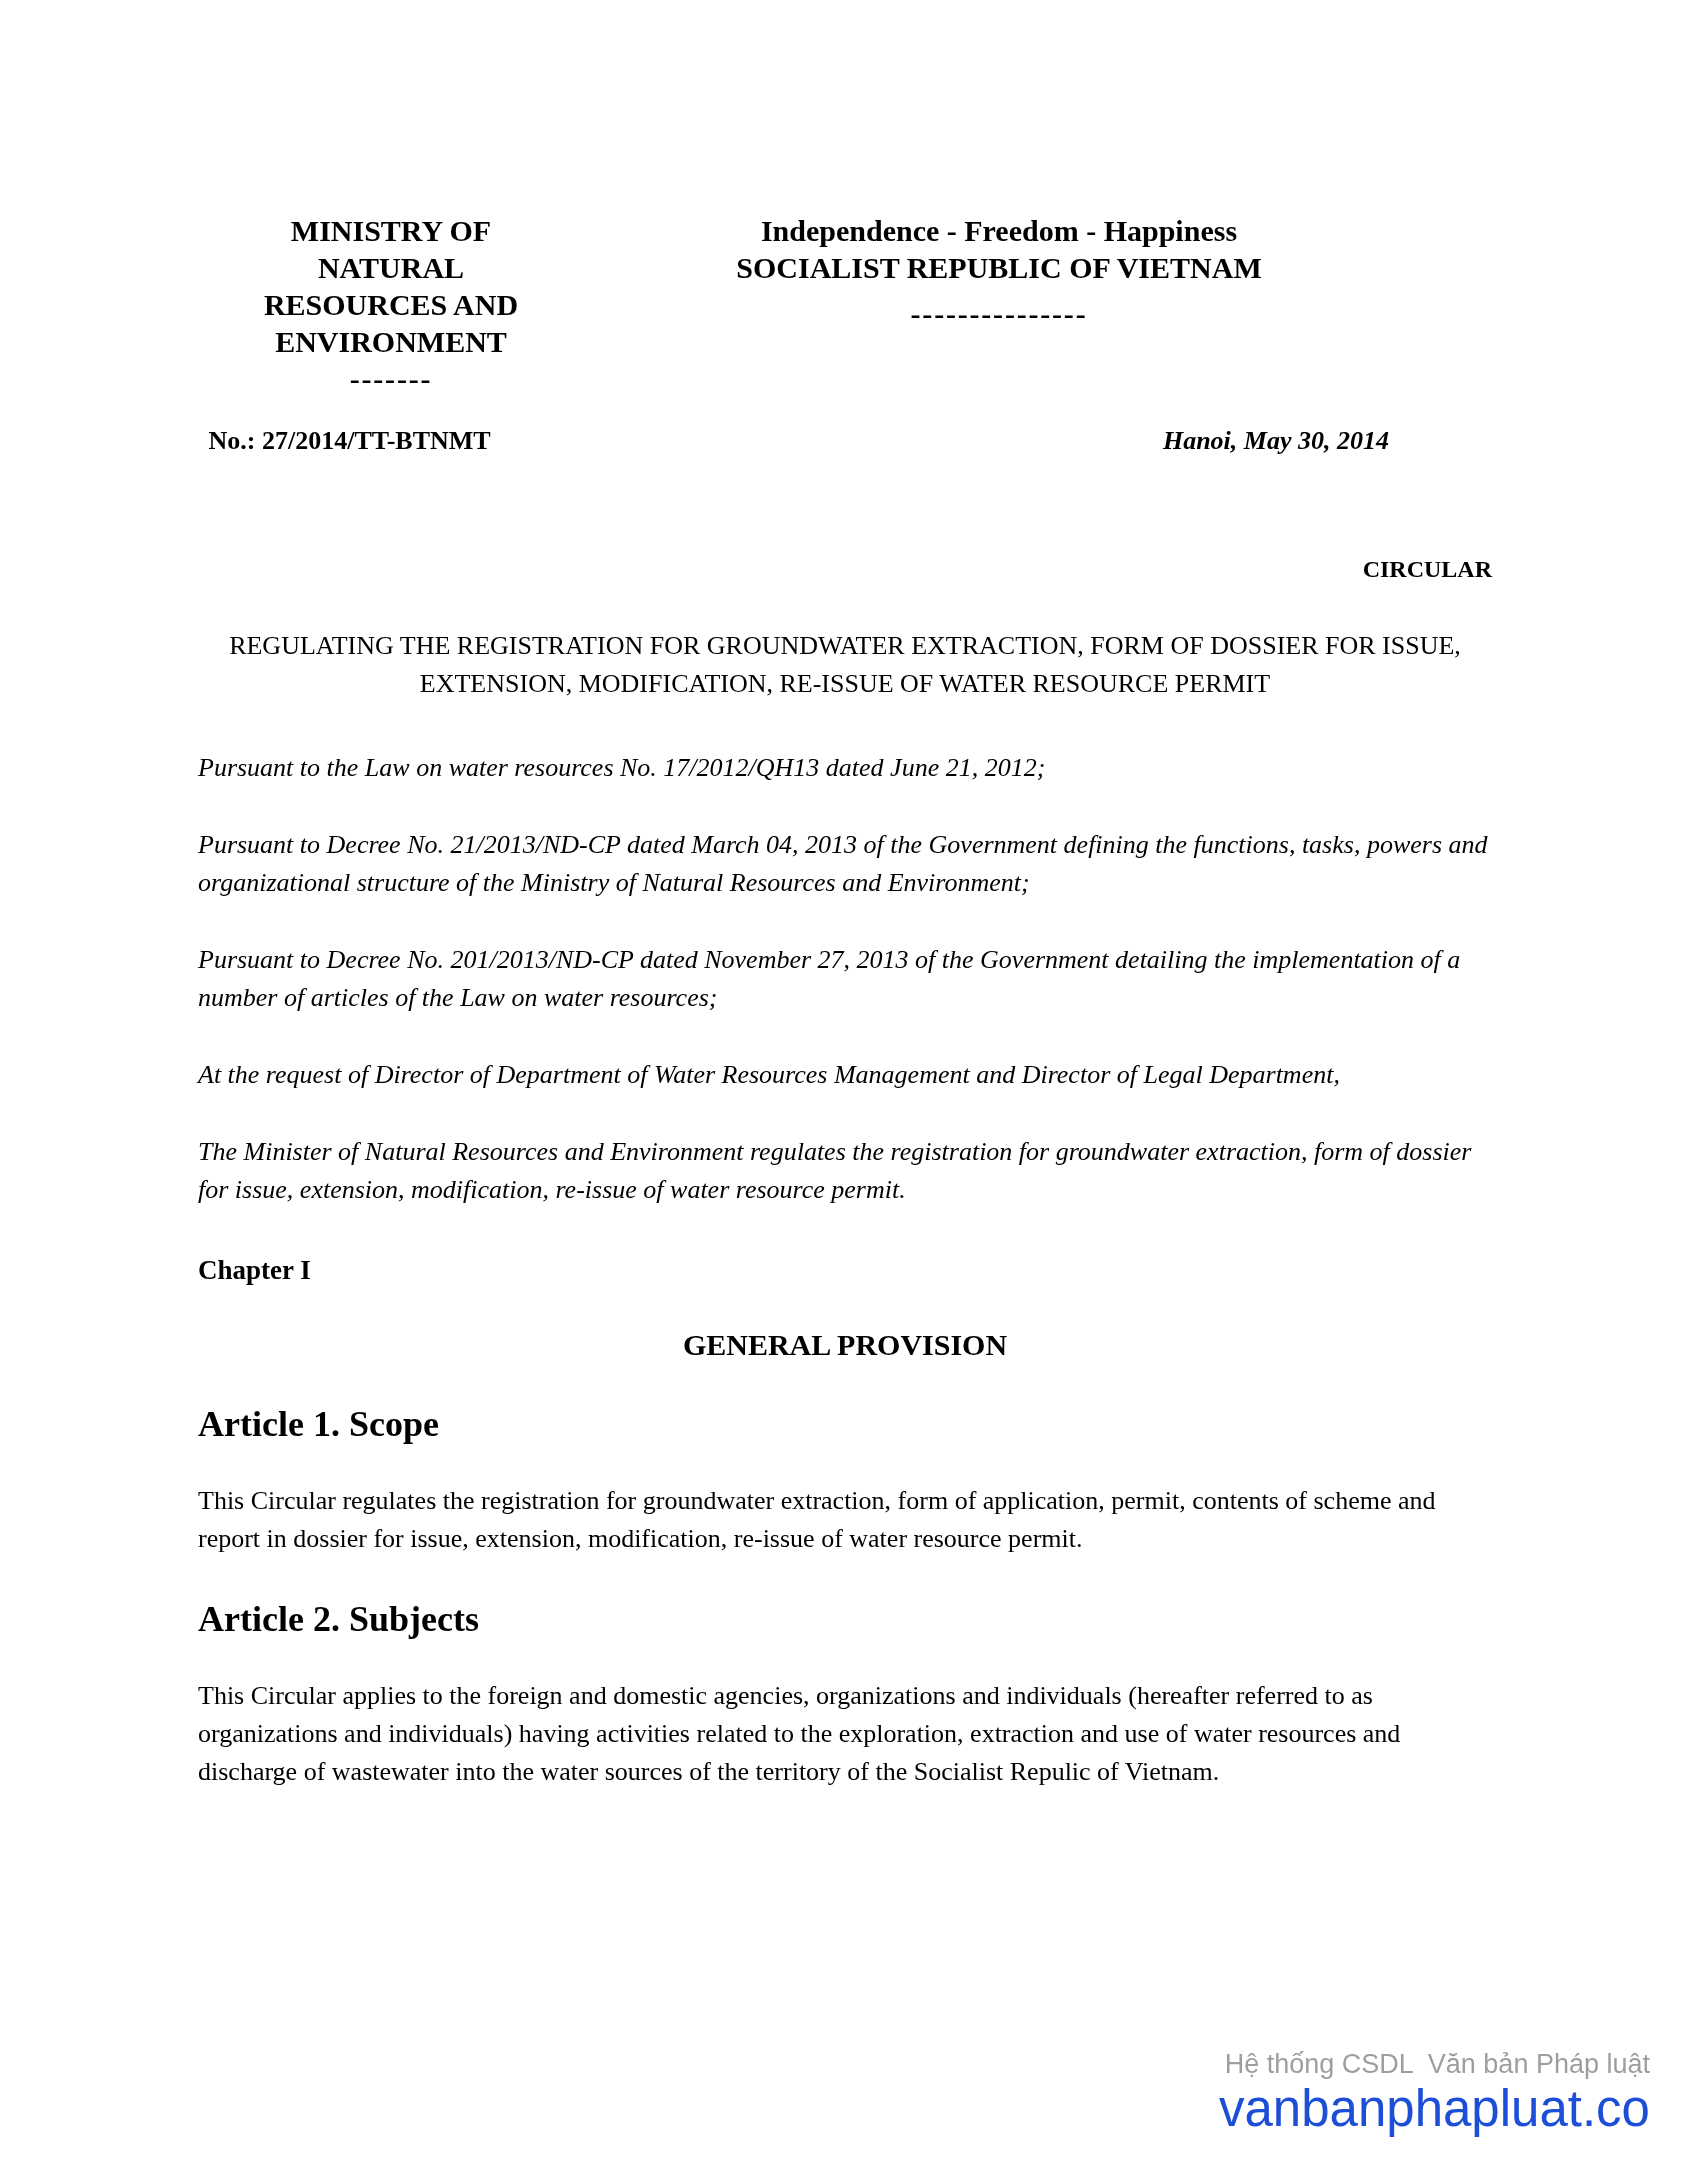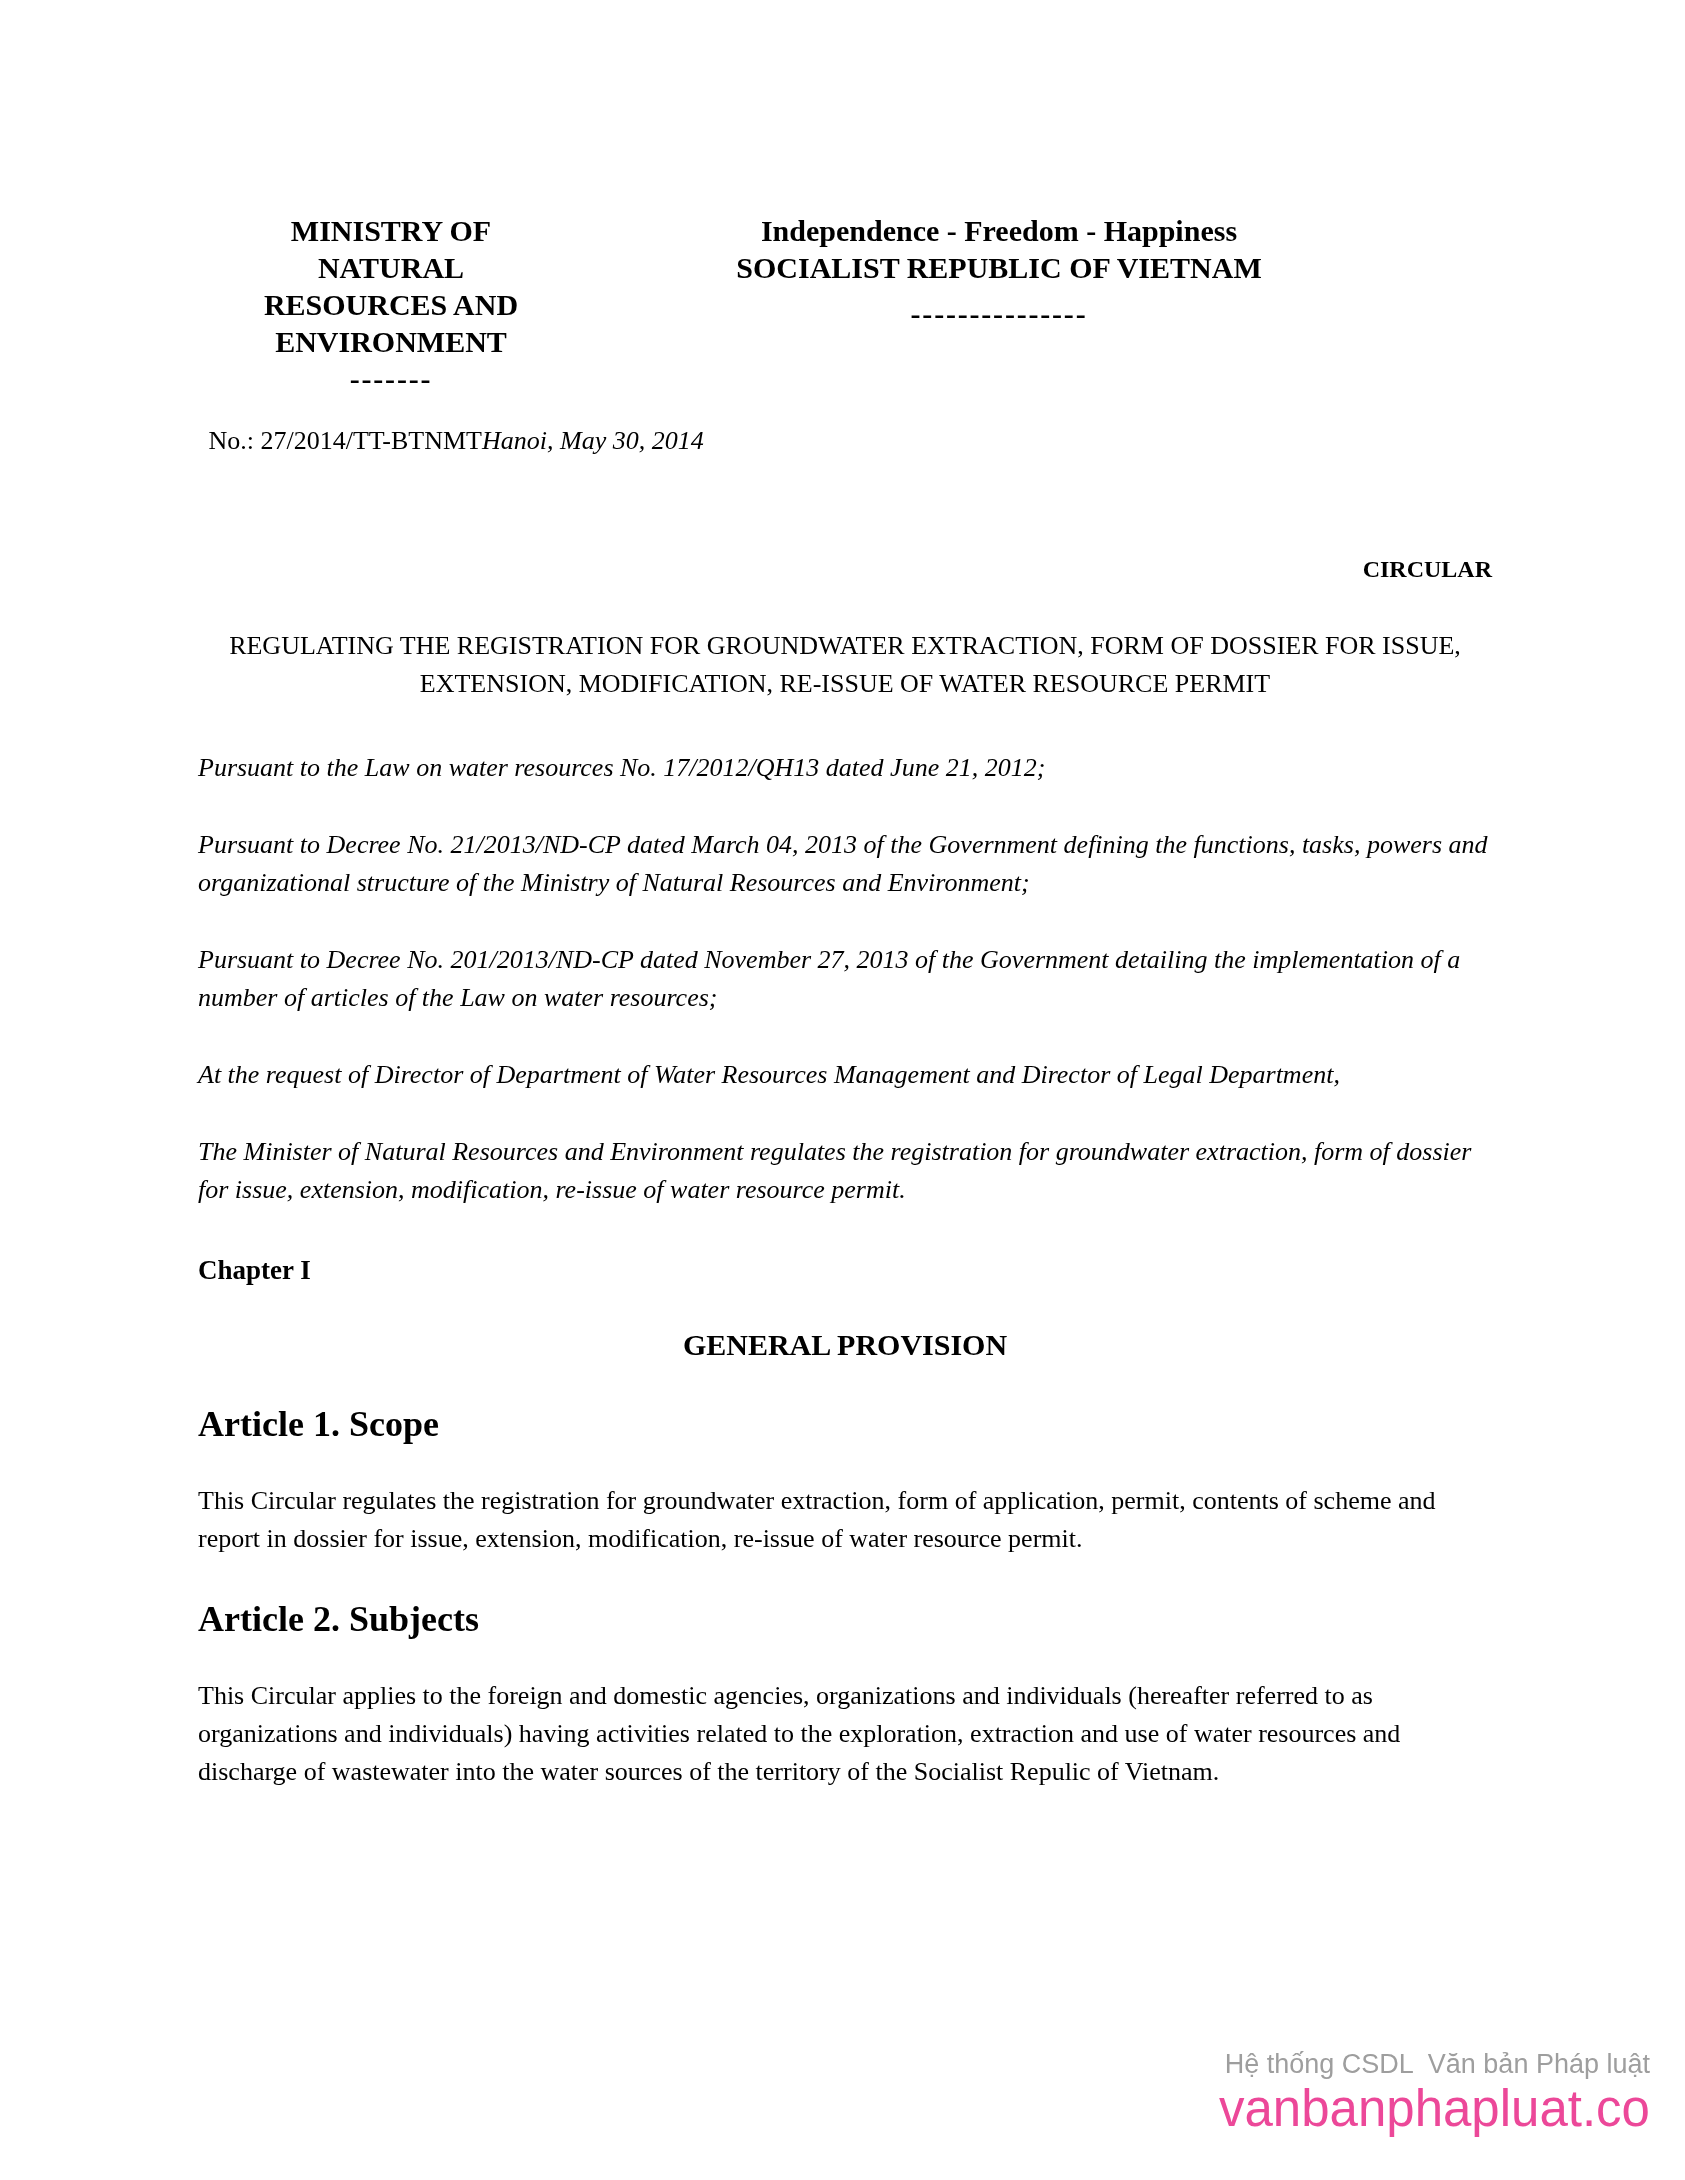--- a/index.html
+++ b/index.html
@@ -44,23 +44,25 @@
     font-size: 30px;
     line-height: 37px;
     letter-spacing: 1.8px;
   }
   .state-block .separator {
     margin-top: 8.8px;
   }
   
   .issue-row {
     display: flex;
+    justify-content: space-between;
     margin-top: 24.6px;
     font-size: 26px;
     line-height: 38px;
+    font-weight: bold;
   }
   .issue-number { padding-left: 10.5px; }
   .issue-date {
     font-style: italic;
     margin-right: 103px;
   }
   
   .doc-type {
     margin-top: 91px;
     text-align: right;
@@ -167,16 +169,16 @@
     <div class="article-heading">Article 1. Scope</div>
     <div class="article-body">This Circular regulates the registration for groundwater extraction, form of application, permit, contents of scheme and report in dossier for issue, extension, modification, re-issue of water resource permit.</div>
 
     <div class="article-heading">Article 2. Subjects</div>
     <div class="article-body">This Circular applies to the foreign and domestic agencies, organizations and individuals (hereafter referred to as organizations and individuals) having activities related to the exploration, extraction and use of water resources and discharge of wastewater into the water sources of the territory of the Socialist Repulic of Vietnam.</div>
 
   </div>
 
   <div class="watermark">
     <div class="watermark-provider" style="color: rgb(158, 158, 158); margin-left: 26px;">Hệ thống CSDL  Văn bản Pháp luật</div>
-    <div class="watermark-site" style="color: #ec4899;">vanbanphapluat.co</div>
+    <div class="watermark-site" style="color: #1d4ed8;">vanbanphapluat.co</div>
   </div>
 </div>
 
 
 </body></html>

